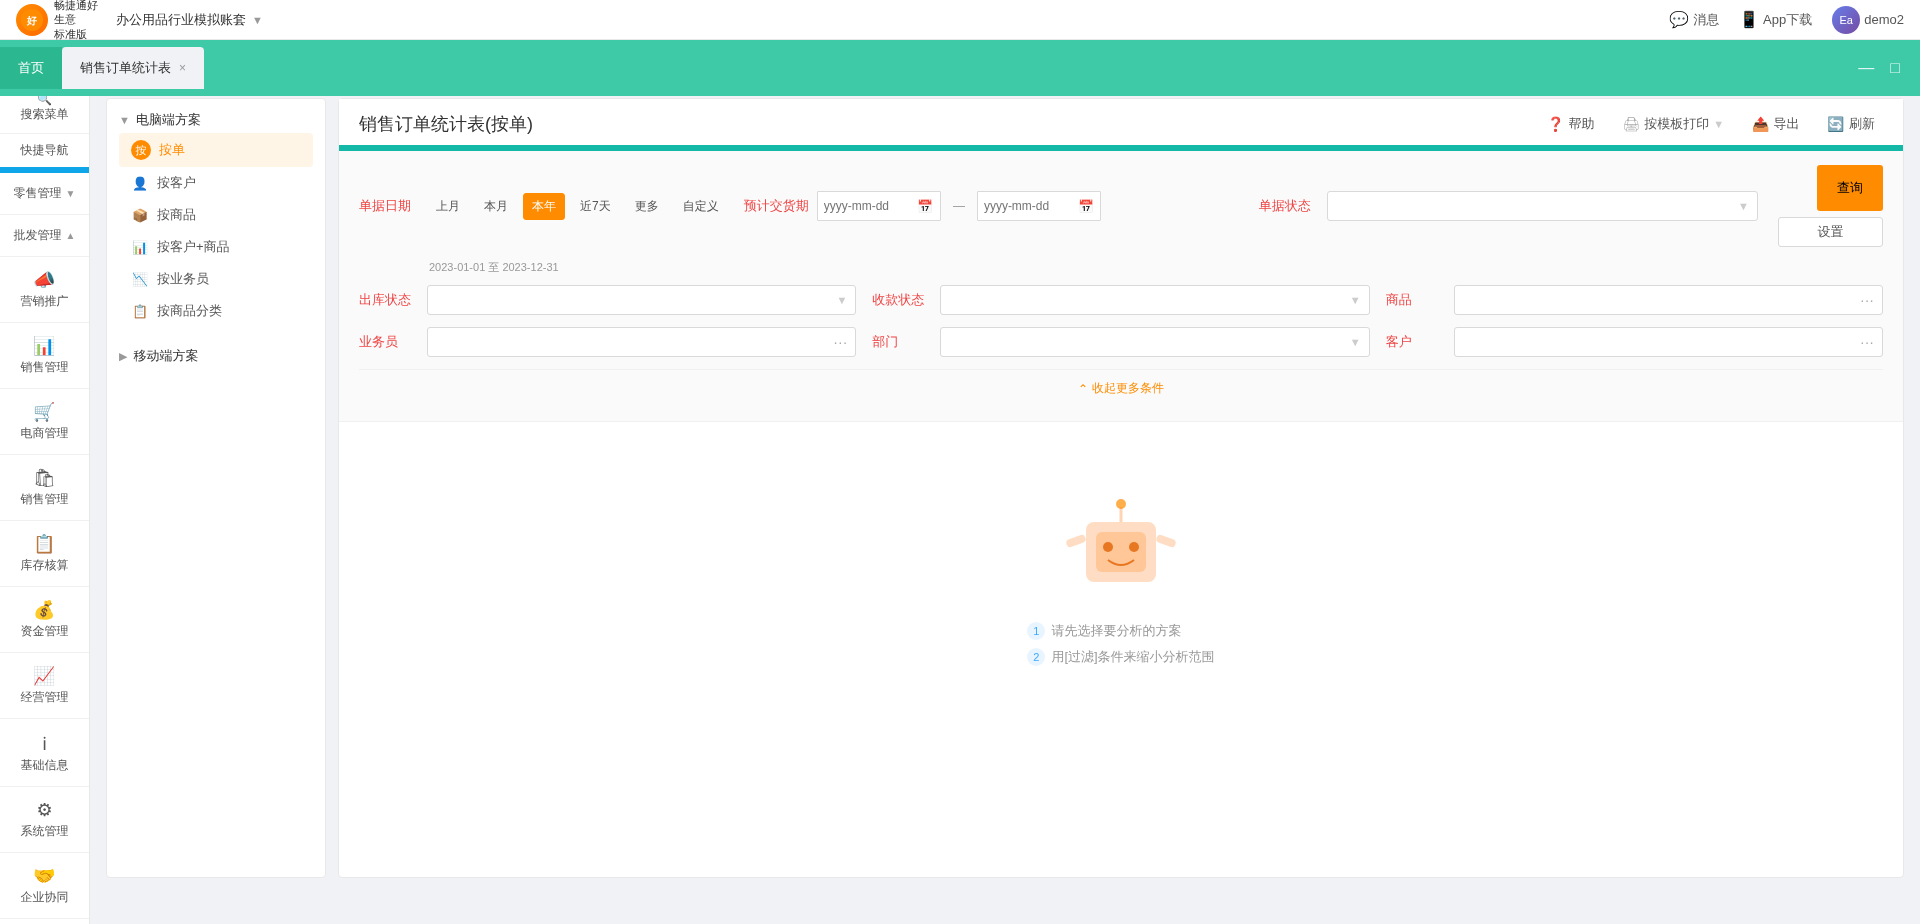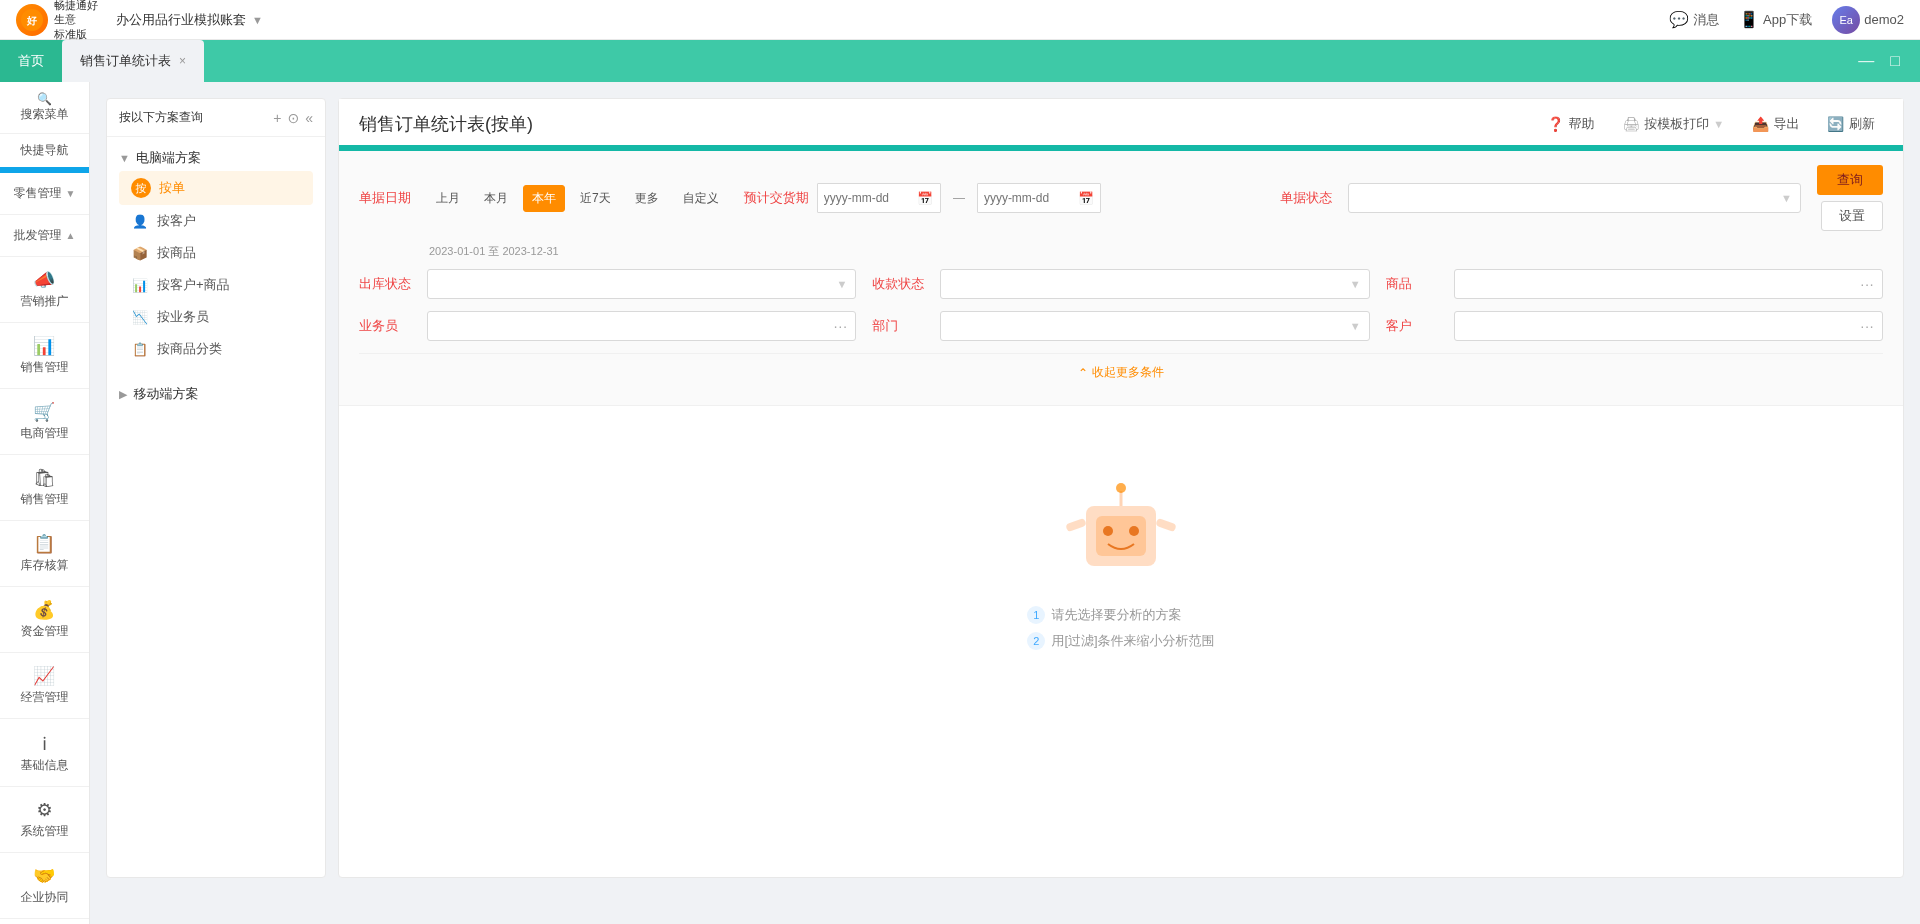--- a/index.html
+++ b/index.html
@@ -70,21 +70,21 @@
       background: linear-gradient(135deg, #667eea, #764ba2);
       display: flex;
       align-items: center;
       justify-content: center;
       color: white;
       font-size: 11px;
     }
 
     
     .nav-tabs {
-      height: 42px;
+      height: 56px;
       background: #3ec9a7;
       display: flex;
       align-items: center;
       padding: 0 0;
       position: fixed;
       top: 40px;
       left: 0;
       right: 0;
       z-index: 99;
     }
@@ -374,26 +374,27 @@
       font-size: 12px;
       color: #bbb;
       width: 90px;
     }
     .date-icon { color: #ff8c00; font-size: 13px; cursor: pointer; }
     .date-sep { color: #999; font-size: 12px; padding: 0 4px; }
 
     
     .btn-search {
       background: #ff8c00;
-      color: #7f1d1d;
+      color: #000000;
       border: none;
       border-radius: 3px;
-      padding: 6px 20px;
-      cursor: pointer;
-      font-size: 13px;
+      padding: 14px 20px;
+      cursor: pointer;
+      font-size: 13px;
+      margin-left: 43px;
     }
     .btn-reset {
       background: #fff;
       color: #555;
       border: 1px solid #d9d9d9;
       border-radius: 3px;
       padding: 5px 16px;
       cursor: pointer;
       font-size: 13px;
       margin-left: 4px;
@@ -579,28 +580,20 @@
       
       
     </div>
 
   </div>
 
   <div class="main">
     <div class="content">
 
       <div class="left-panel">
-        <div class="left-panel-header">
-          <span class="title">按以下方案查询</span>
-          <div class="actions">
-            <span class="lp-action">+</span>
-            <span class="lp-action">⊙</span>
-            <span class="lp-action">«</span>
-          </div>
-        </div>
 
         <div class="lp-section">
           <div class="lp-section-title">
             <span class="arrow">▼</span>
             <span>电脑端方案</span>
           </div>
 
           <div class="lp-item active">
             <div class="lp-section-icon">按</div>
             <span>按单</span>

